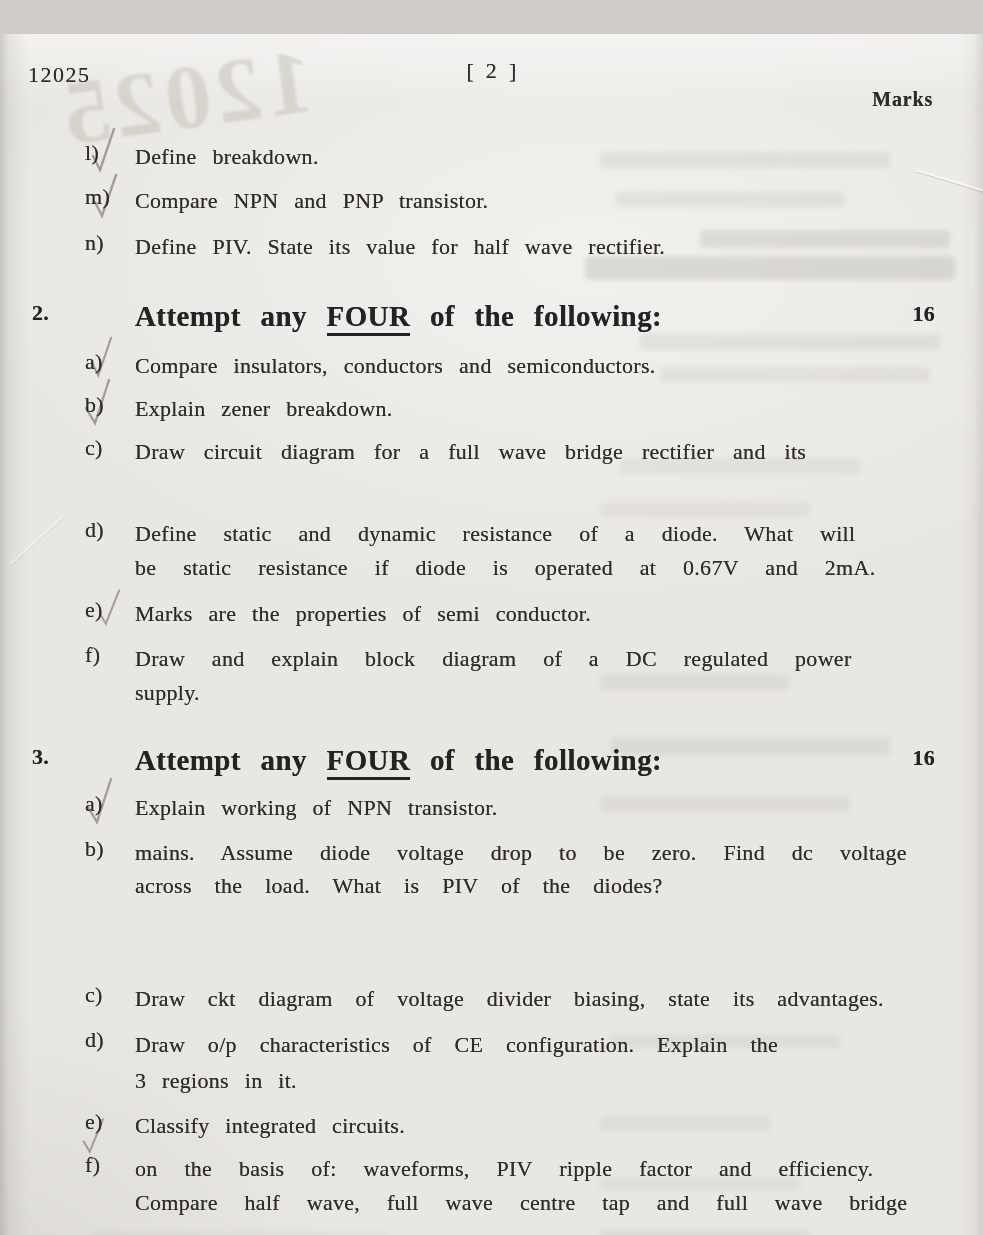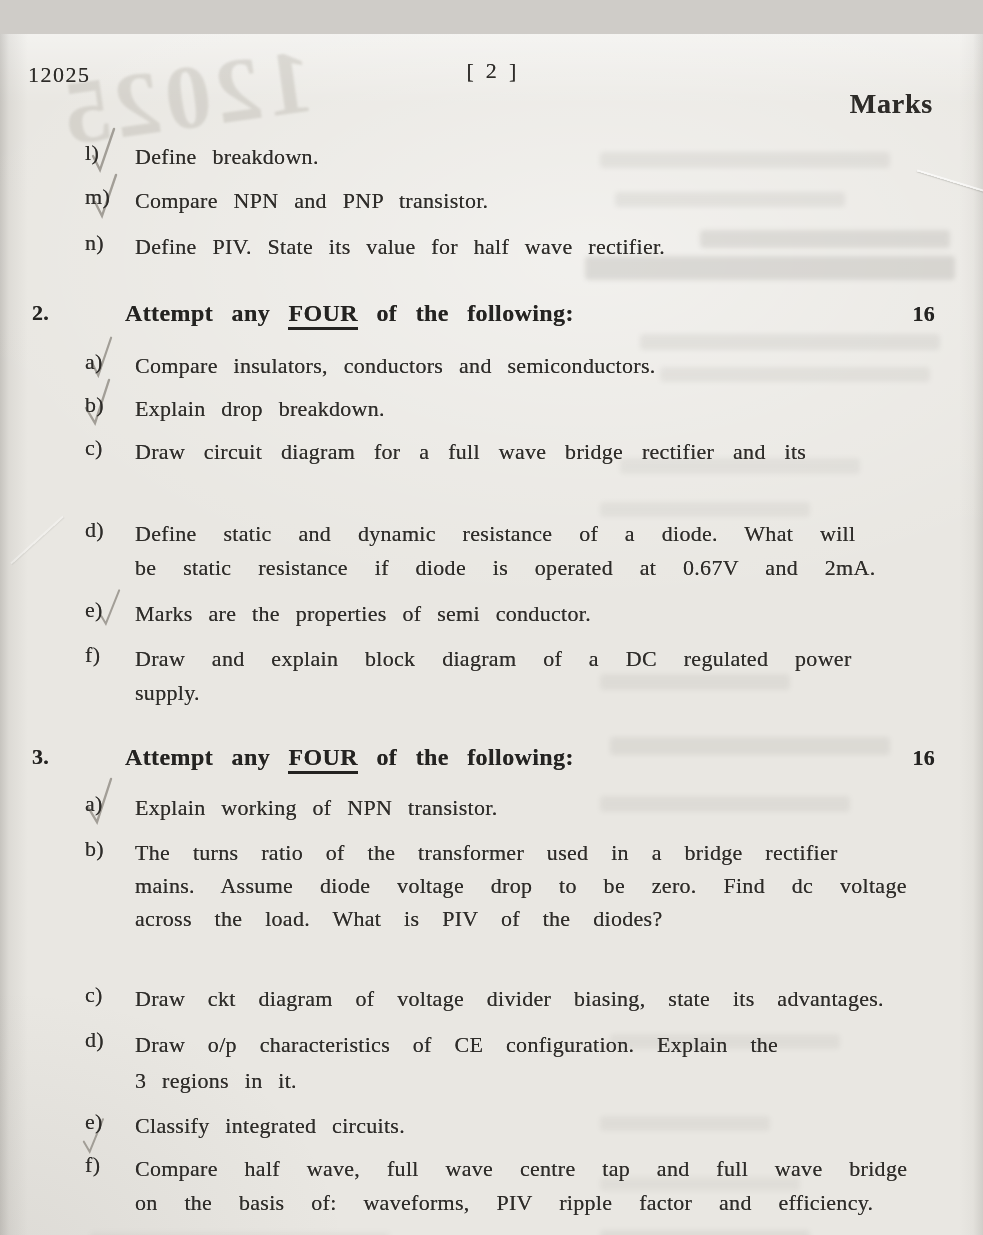--- a/index.html
+++ b/index.html
@@ -15,35 +15,35 @@
       linear-gradient(180deg, rgba(255,255,255,.45) 0px, rgba(255,255,255,0) 70px),
       linear-gradient(0deg, rgba(110,106,100,.12) 0px, rgba(110,106,100,0) 34px),
       #e9e7e2;
     margin-top: 34px;
   }
   .txt-soft{ text-shadow:0 0 .6px rgba(46,44,41,.75); letter-spacing:.3px; }
 
   
   .doc-number{position:absolute;left:28px;top:28px;font-size:22px;letter-spacing:1.5px;}
   .page-number{position:absolute;left:0;right:0;top:24px;text-align:center;font-size:22px;word-spacing:6px;}
-  .marks-header{position:absolute;right:50px;top:54px;font-size:28px;font-weight:700;letter-spacing:.8px;}
+  .marks-header{position:absolute;right:50px;top:54px;font-size:20px;font-weight:700;letter-spacing:.8px;}
 
   
   .row{position:absolute;left:0;right:0;}
   .lbl{position:absolute;left:85px;top:0;font-size:22px;}
   .txt{position:absolute;left:135px;top:0;right:10px;}
   .line{white-space:nowrap;font-size:22px;line-height:34px;word-spacing:10px;}
   .ws-m{word-spacing:13px;}
   .ws-l{word-spacing:17px;}
   .ws-xl{word-spacing:21px;}
 
   
   .sec{position:absolute;left:0;right:0;font-weight:700;color:#242321;}
   .sec .num{position:absolute;left:32px;top:0;font-size:22px;}
-  .sec .stitle{position:absolute;left:125px;top:0;font-size:24px;word-spacing:12px;letter-spacing:.4px;}
+  .sec .stitle{position:absolute;left:135px;top:0;font-size:29px;word-spacing:12px;letter-spacing:.4px;}
   .sec .kw{border-bottom:3px solid #242321;padding-bottom:1px;}
   .sec .smarks{position:absolute;right:48px;top:1px;font-size:22px;}
 
   
   .check{position:absolute;left:86px;top:-12px;width:30px;height:48px;opacity:.85;}
   .check path{fill:none;stroke:#96928a;stroke-width:2.4;stroke-linecap:round;}
 
   
   .ghost-num{
     position:absolute;left:58px;top:10px;font-size:92px;font-weight:700;
@@ -124,21 +124,21 @@
     <div class="txt">
       <div class="line txt-soft">Compare insulators, conductors and semiconductors.</div>
     </div>
   </div>
   <div class="row" style="top:358px">
     <svg class="check" style="left:82px;top:-18px;height:56px" viewBox="0 0 30 48">
         <path d="M4 30 L13 45 L27 2"></path>
       </svg>
     <span class="lbl txt-soft">b)</span>
     <div class="txt">
-      <div class="line txt-soft">Explain drop breakdown.</div>
+      <div class="line txt-soft">Explain zener breakdown.</div>
     </div>
   </div>
   <div class="row" style="top:401px">
     <span class="lbl txt-soft">c)</span>
     <div class="txt">
       <div class="line ws-m txt-soft">Draw circuit diagram for a full wave bridge rectifier and its</div>
     </div>
   </div>
   <div class="row" style="top:483px">
     <span class="lbl txt-soft">d)</span>
@@ -175,21 +175,20 @@
         <path d="M4 30 L13 45 L27 2"></path>
       </svg>
     <span class="lbl txt-soft">a)</span>
     <div class="txt">
       <div class="line txt-soft">Explain working of NPN transistor.</div>
     </div>
   </div>
   <div class="row" style="top:802px">
     <span class="lbl txt-soft">b)</span>
     <div class="txt">
-      <div class="line ws-l txt-soft" style="line-height:33px">The turns ratio of the transformer used in a bridge rectifier</div>
       <div class="line ws-xl txt-soft" style="line-height:33px">mains. Assume diode voltage drop to be zero. Find dc voltage</div>
       <div class="line ws-l txt-soft" style="line-height:33px">across the load. What is PIV of the diodes?</div>
     </div>
   </div>
   <div class="row" style="top:948px">
     <span class="lbl txt-soft">c)</span>
     <div class="txt">
       <div class="line ws-l txt-soft">Draw ckt diagram of voltage divider biasing, state its advantages.</div>
     </div>
   </div>
@@ -205,18 +204,18 @@
         <path d="M4 32 L11 44 L27 5"></path>
       </svg>
     <span class="lbl txt-soft">e)</span>
     <div class="txt">
       <div class="line txt-soft">Classify integrated circuits.</div>
     </div>
   </div>
   <div class="row" style="top:1118px">
     <span class="lbl txt-soft">f)</span>
     <div class="txt">
+      <div class="line ws-xl txt-soft">on the basis of: waveforms, PIV ripple factor and efficiency.</div>
       <div class="line ws-xl txt-soft">Compare half wave, full wave centre tap and full wave bridge</div>
-      <div class="line ws-xl txt-soft">on the basis of: waveforms, PIV ripple factor and efficiency.</div>
     </div>
   </div>
 
 </div>
 
 </body></html>

